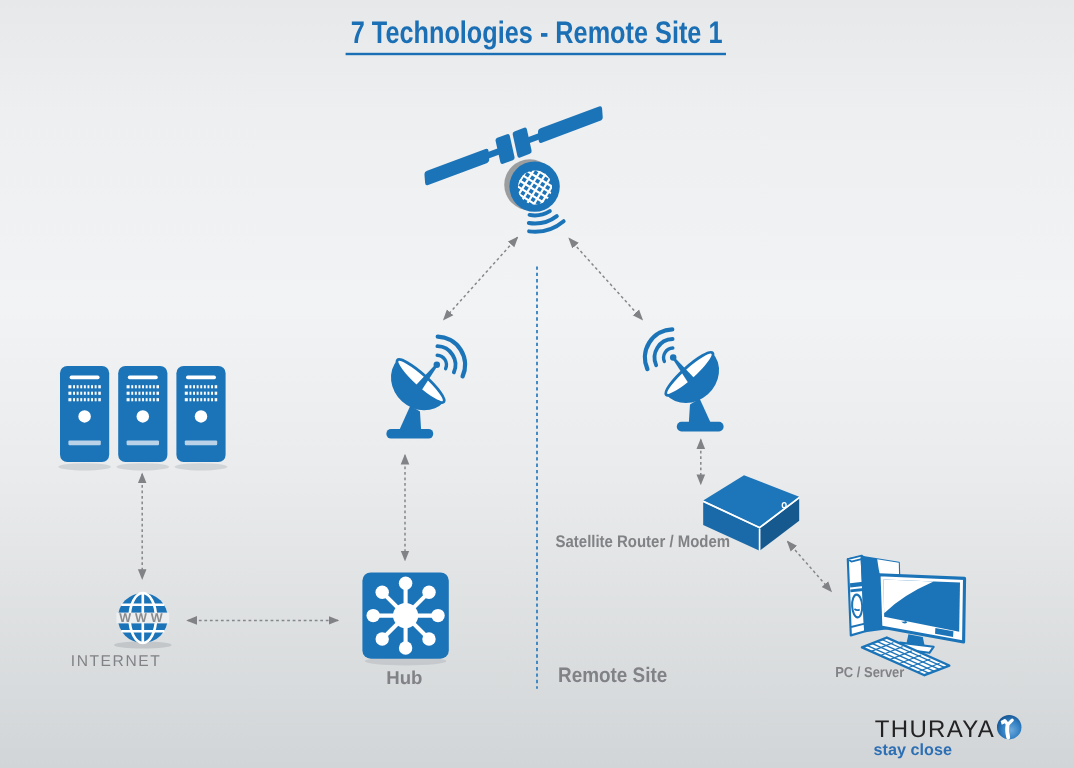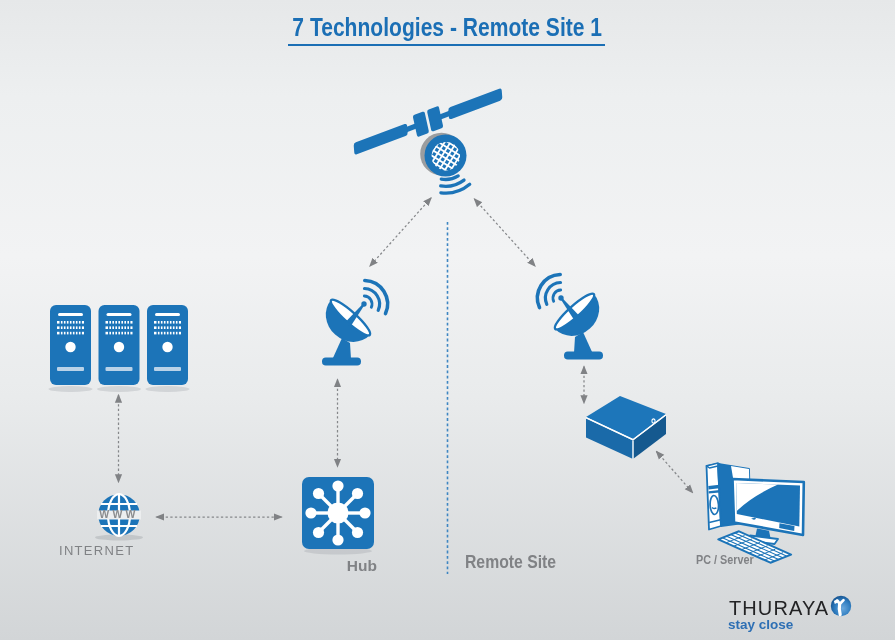--- a/index.html
+++ b/index.html
@@ -183,32 +183,33 @@
       <circle cx="40" cy="13" r="5.6"></circle>
       <circle cx="40" cy="67" r="5.6"></circle>
       <circle cx="13" cy="40" r="5.6"></circle>
       <circle cx="67" cy="40" r="5.6"></circle>
       <circle cx="20.5" cy="20.5" r="5.6"></circle>
       <circle cx="59.5" cy="20.5" r="5.6"></circle>
       <circle cx="20.5" cy="59.5" r="5.6"></circle>
       <circle cx="59.5" cy="59.5" r="5.6"></circle>
     </g>
   </svg>
-  <div class="abs gray" style="left:297px;top:557px;width:80px;text-align:right;font-size:15.5px;font-weight:bold;">Hub</div>
+  <div class="abs gray" style="left:297px;top:557px;width:80px;text-align:center;font-size:15.5px;font-weight:bold;">Hub</div>
 
   <svg class="abs" style="left:580px;top:390px;" width="95" height="75" viewBox="580 390 95 75">
     <polygon points="586,417 620,396 666,414 633,439" fill="#1d76ba"></polygon>
     <polygon points="586,418.5 633,440.5 633,459 586,437.5" fill="#1a6aa9"></polygon>
     <polygon points="633,440.5 666,415.5 666,434 633,459" fill="#15598f"></polygon>
     <g stroke="#ffffff" stroke-width="1.4" fill="none">
       <polyline points="586,417.7 633,439.7 666,414.7"></polyline>
       <line x1="633" y1="440.5" x2="633" y2="459"></line>
     </g>
     <ellipse cx="653.5" cy="421" rx="1.6" ry="2.1" fill="none" stroke="#fff" stroke-width="1.1"></ellipse>
   </svg>
+  <div class="abs gray" style="left:408px;top:443px;width:200px;text-align:right;font-size:14px;font-weight:bold;"><span style="display:inline-block;transform:scaleX(0.89);transform-origin:100% 50%;white-space:nowrap;">Satellite Router / Modem</span></div>
 
   <div class="abs gray" style="left:465px;top:552px;font-size:17.5px;font-weight:bold;"><span style="display:inline-block;transform:scaleX(0.9);transform-origin:0 50%;white-space:nowrap;">Remote Site</span></div>
 
   <svg class="abs" style="left:698px;top:458px;" width="115" height="110" viewBox="0 0 115 110">
 
     <g stroke-linejoin="round">
       <polygon points="8.5,8 20,6 23,68 11,71.5" fill="#ffffff" stroke="#1c74b8" stroke-width="1.8"></polygon>
       <polygon points="8.5,8 20,5 23,7.2 11.5,10" fill="#ffffff" stroke="#1c74b8" stroke-width="1.5"></polygon>
       <polygon points="20,6 51,11 52.5,64 23,68" fill="#1c74b8" stroke="#1c74b8" stroke-width="1.8"></polygon>
       <path d="M 33 8.1 L 51 11 L 52 60.5 Q 37.5 42 33 8.1 Z" fill="#ffffff"></path>

